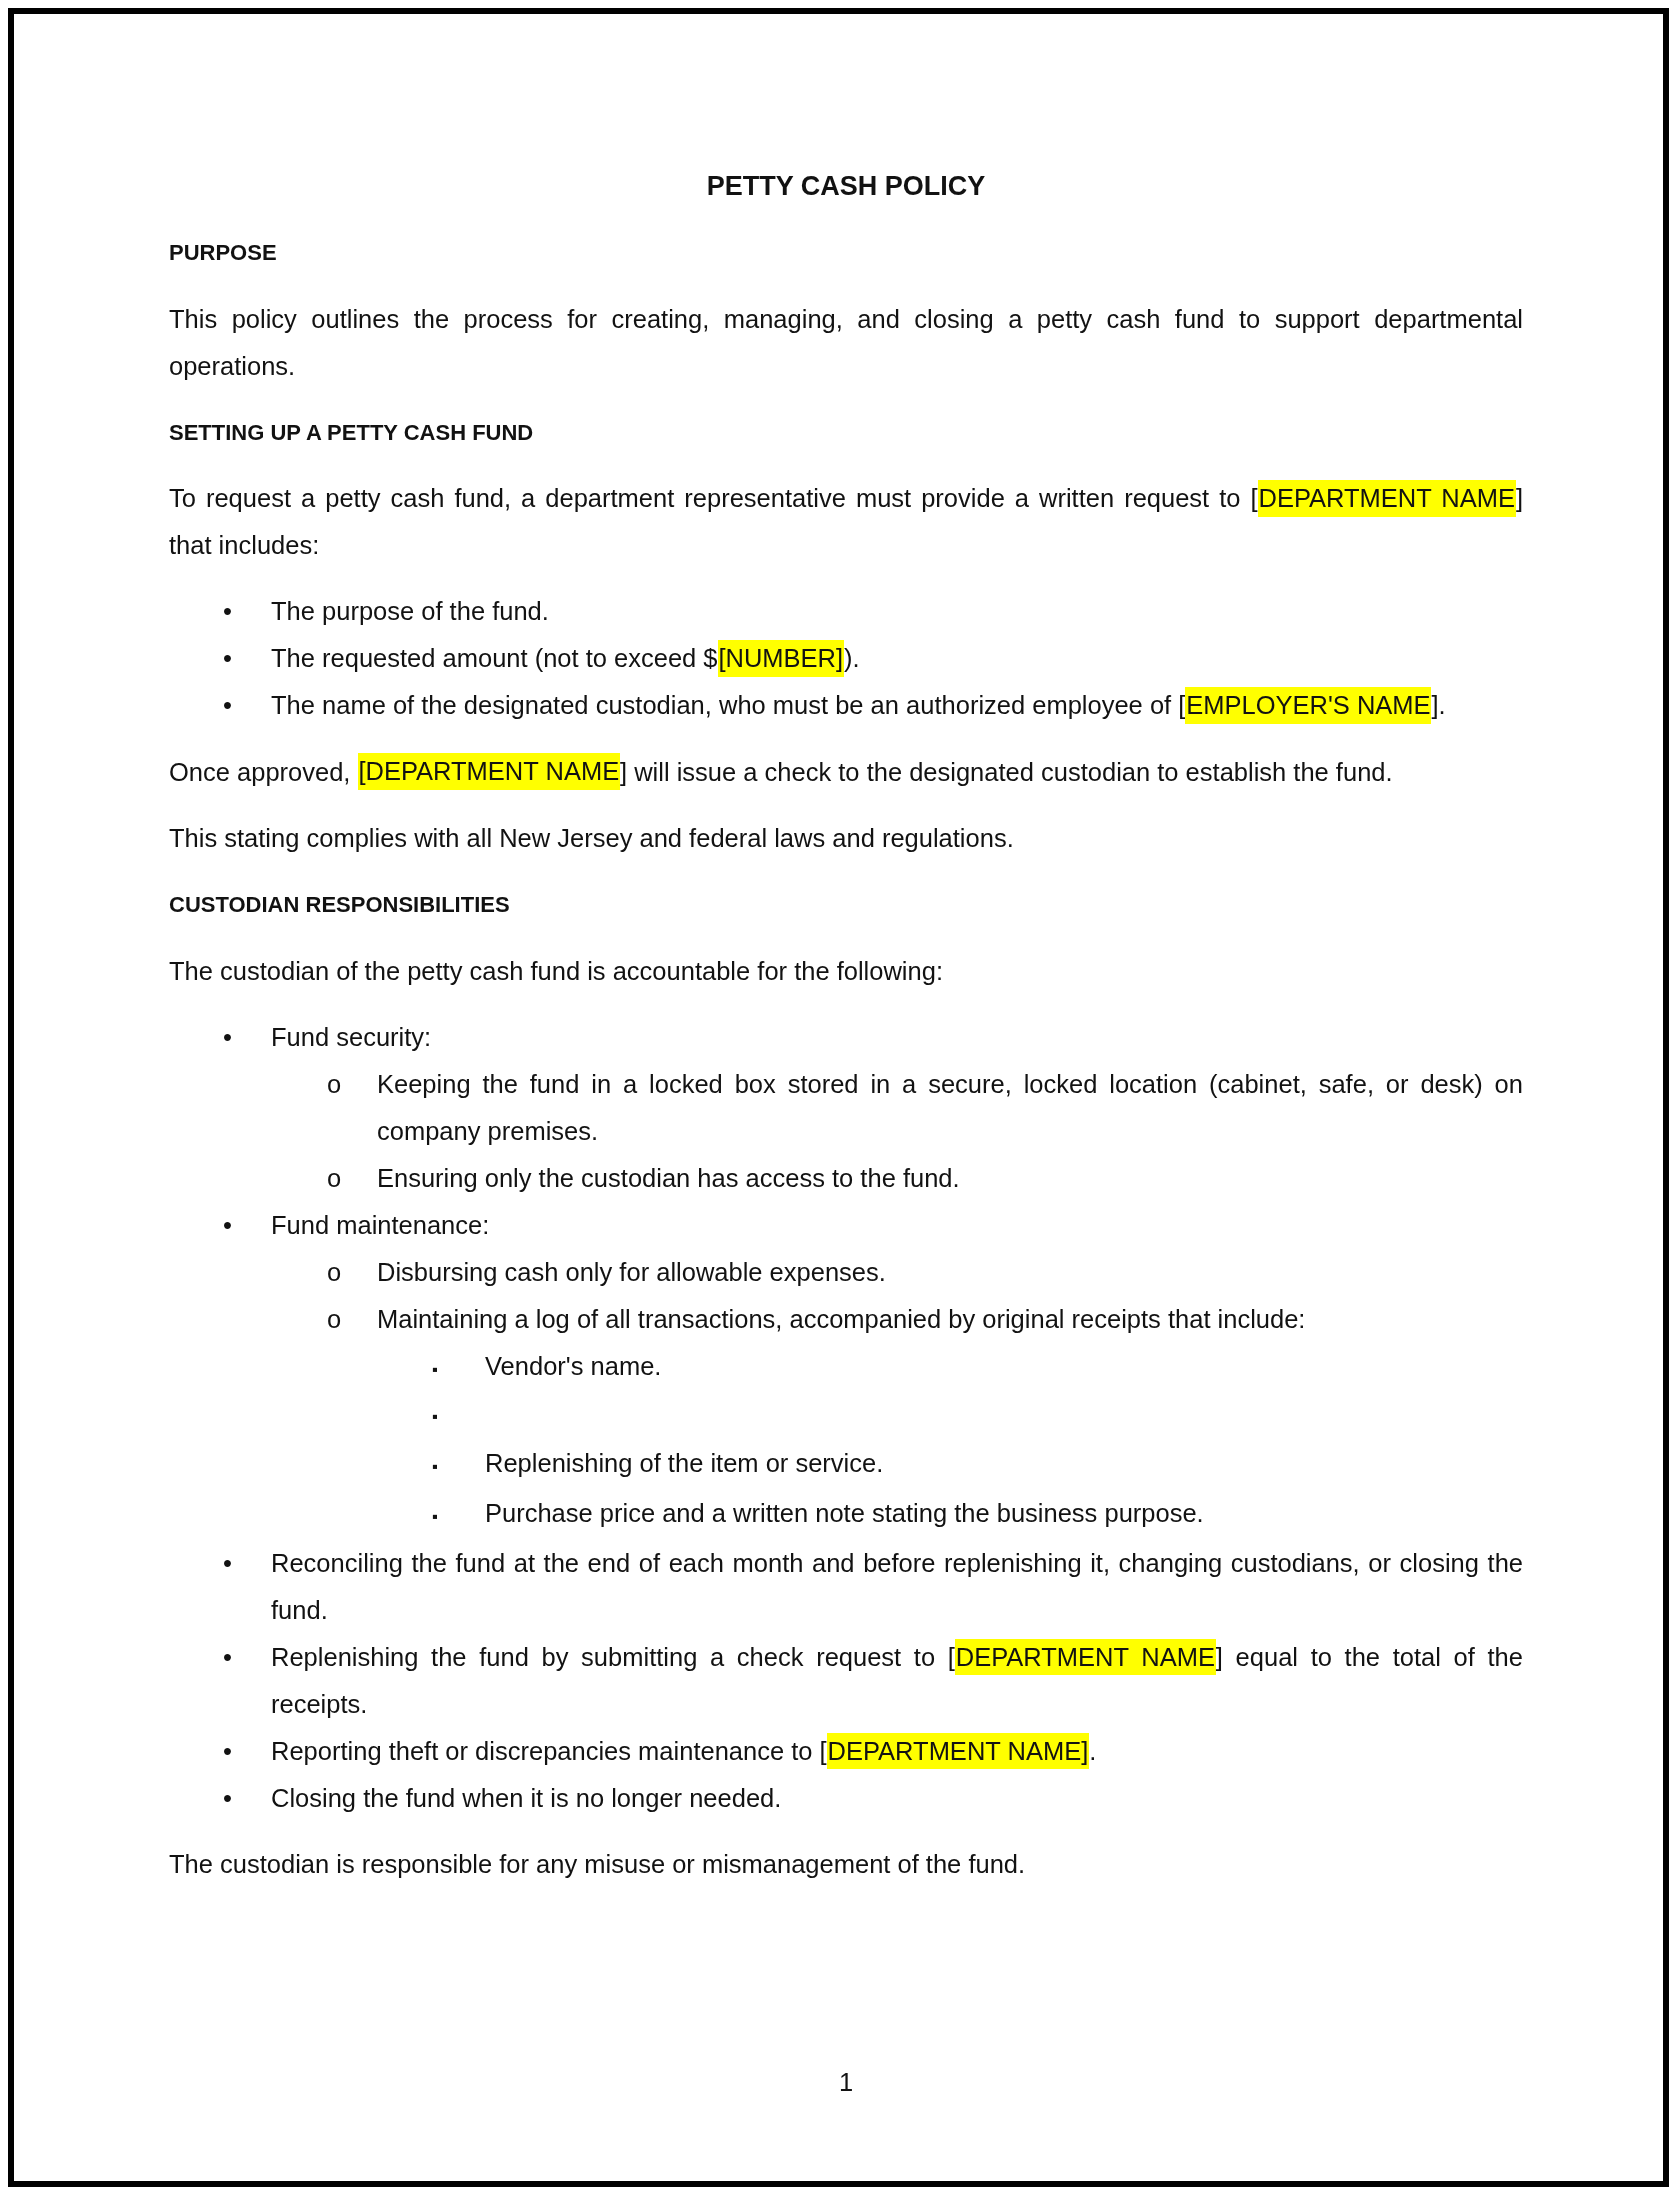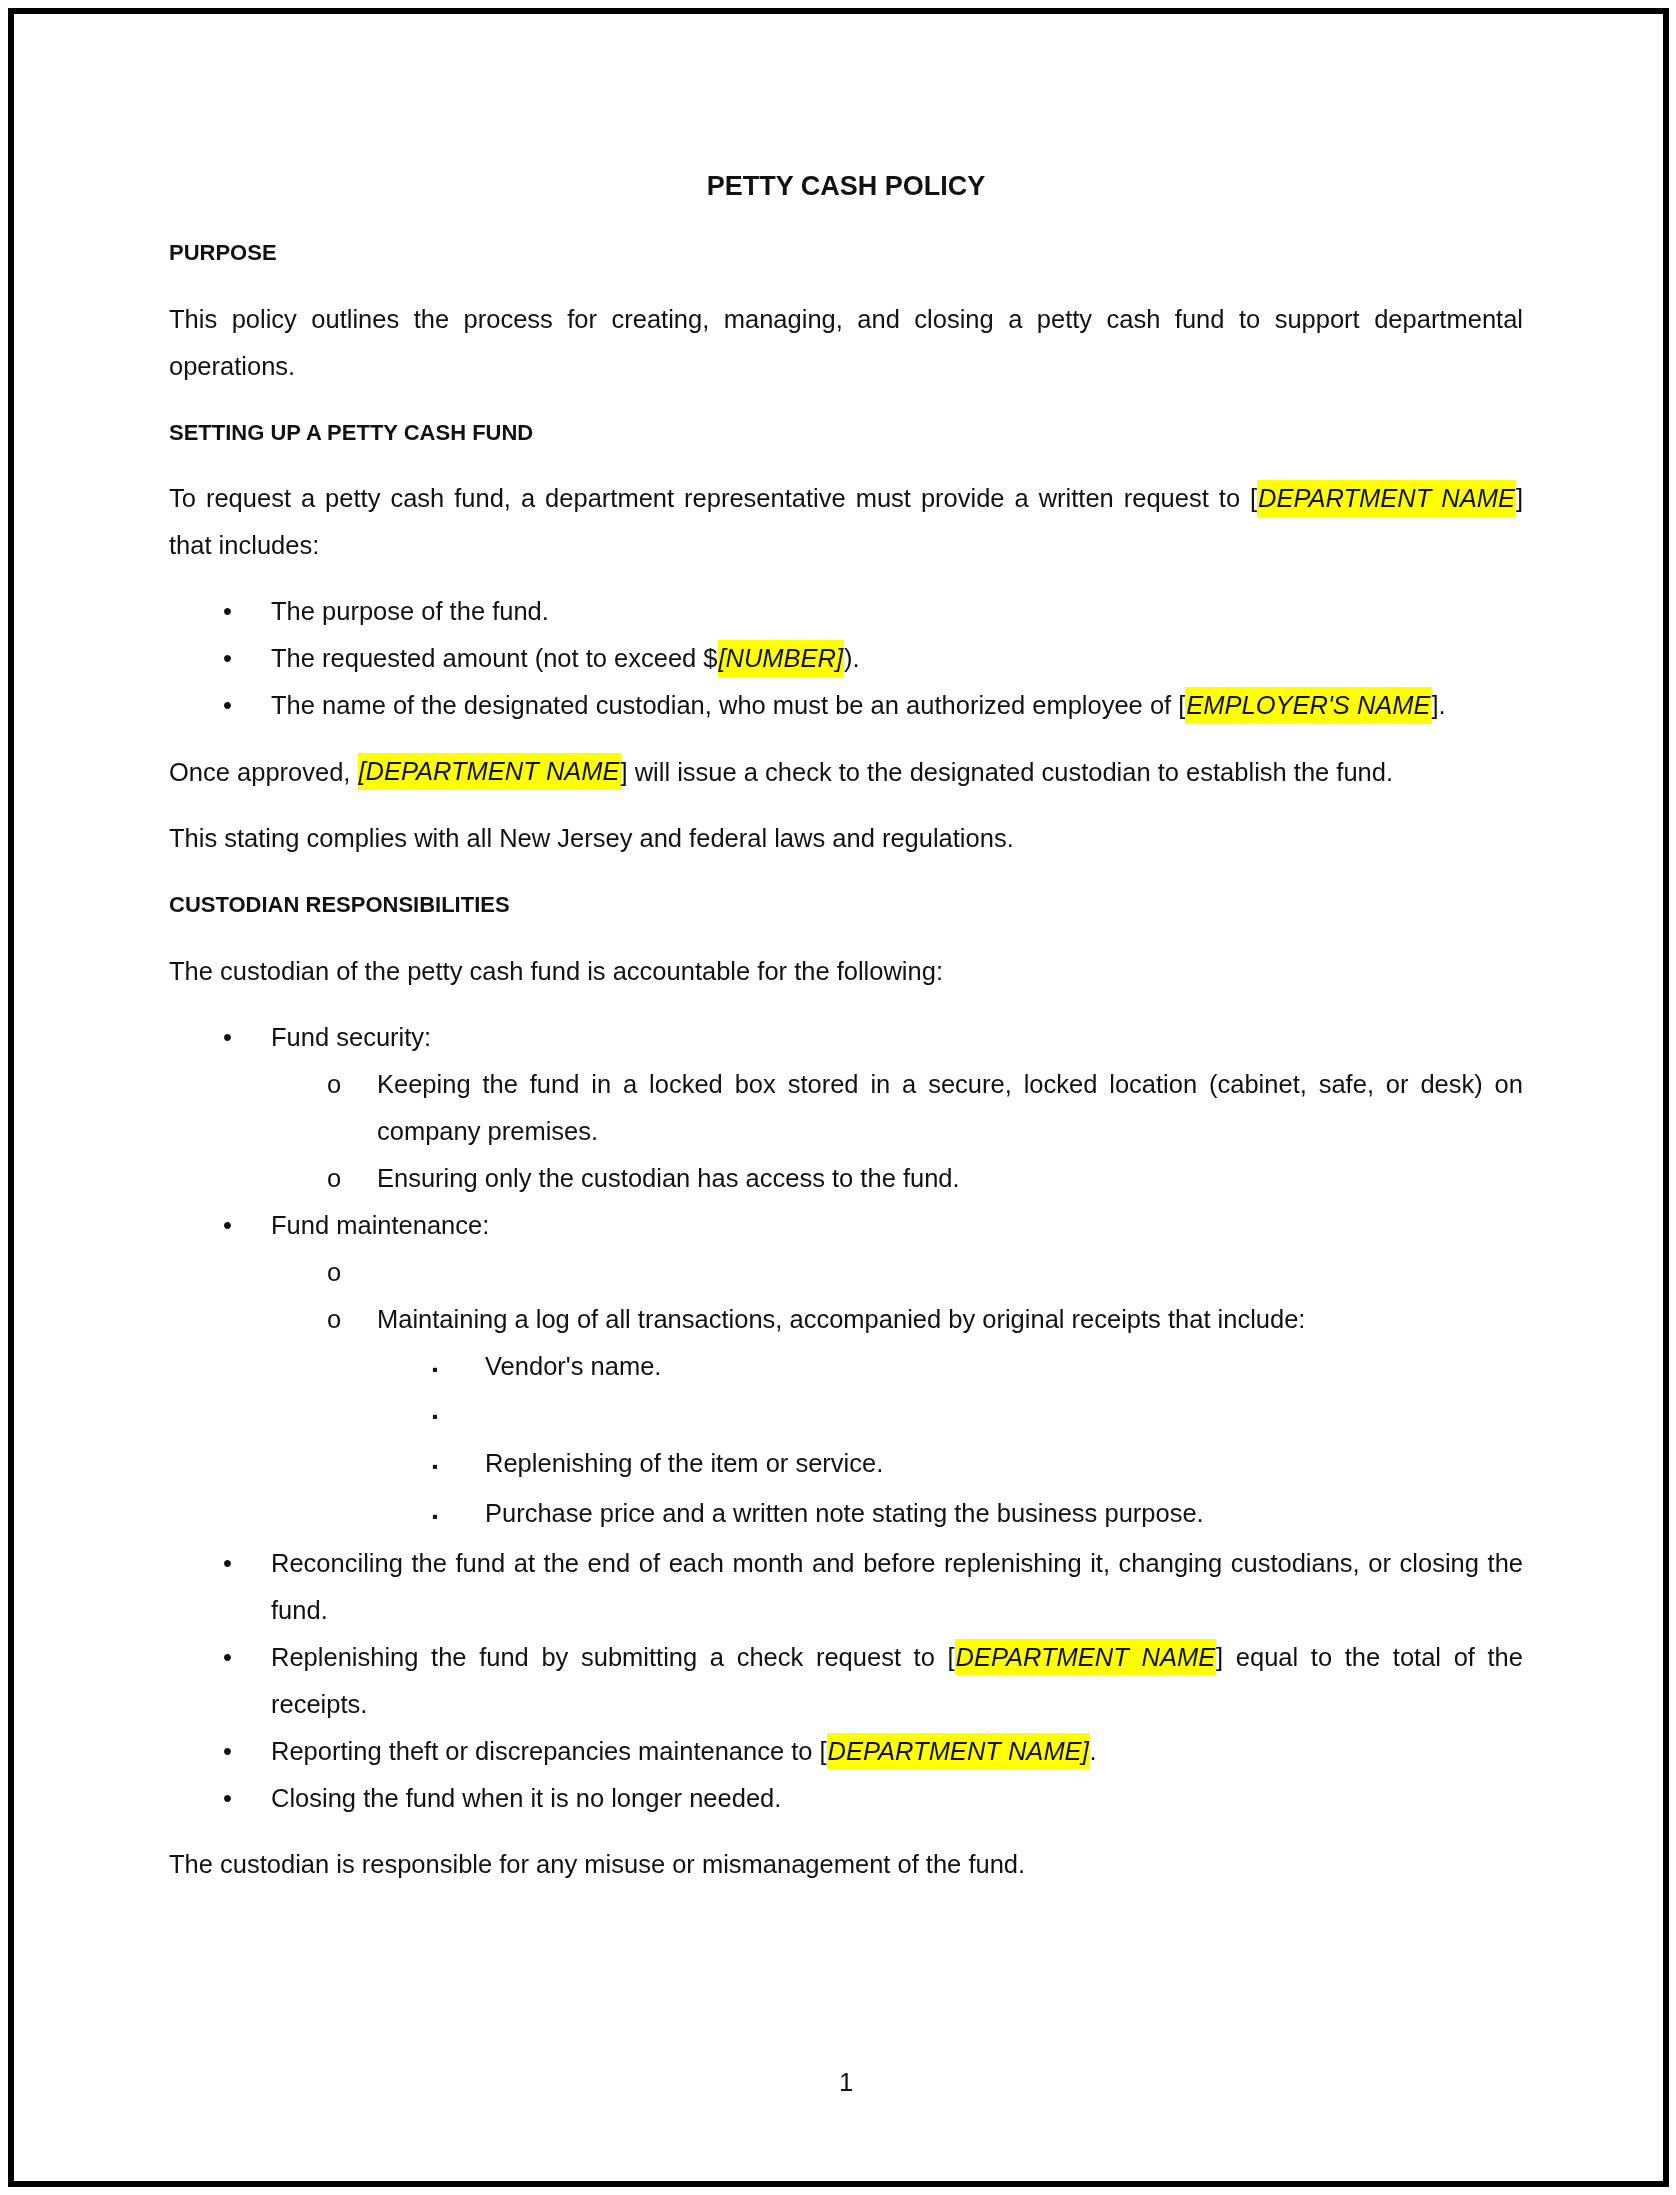--- a/index.html
+++ b/index.html
@@ -48,21 +48,20 @@
   .lvl1{padding-left:54px;}
   .lvl1 > .m{width:48px;}
   .lvl2{padding-left:158px;}
   .lvl2 > .m{width:50px;}
   .lvl3{padding-left:263px;}
   .lvl3 > .m{width:53px;font-size:16.7px;}
   mark{
     background:var(--hl,#ffff00);
     color:inherit;
     padding:4.4px 0.9px;
-    font-style:italic;
   }
   .page-number{
     position:absolute;
     left:0;right:0;
     bottom:83px;
     text-align:center;
     font-size:25.5px;
     line-height:32px;
   }
 </style>
@@ -115,20 +114,21 @@
         <div class="row lvl2">
           <span class="m">o</span>
           <span class="t">Ensuring only the custodian has access to the fund.</span>
         </div>
         <div class="row lvl1">
           <span class="m">•</span>
           <span class="t">Fund maintenance:</span>
         </div>
         <div class="row lvl2">
           <span class="m">o</span>
+          <span class="t">Disbursing cash only for allowable expenses.</span>
         </div>
         <div class="row lvl2">
           <span class="m">o</span>
           <span class="t">Maintaining a log of all transactions, accompanied by original receipts that include:</span>
         </div>
         <div class="row lvl3">
           <span class="m">▪</span>
           <span class="t">Vendor's name.</span>
         </div>
         <div class="row lvl3">

